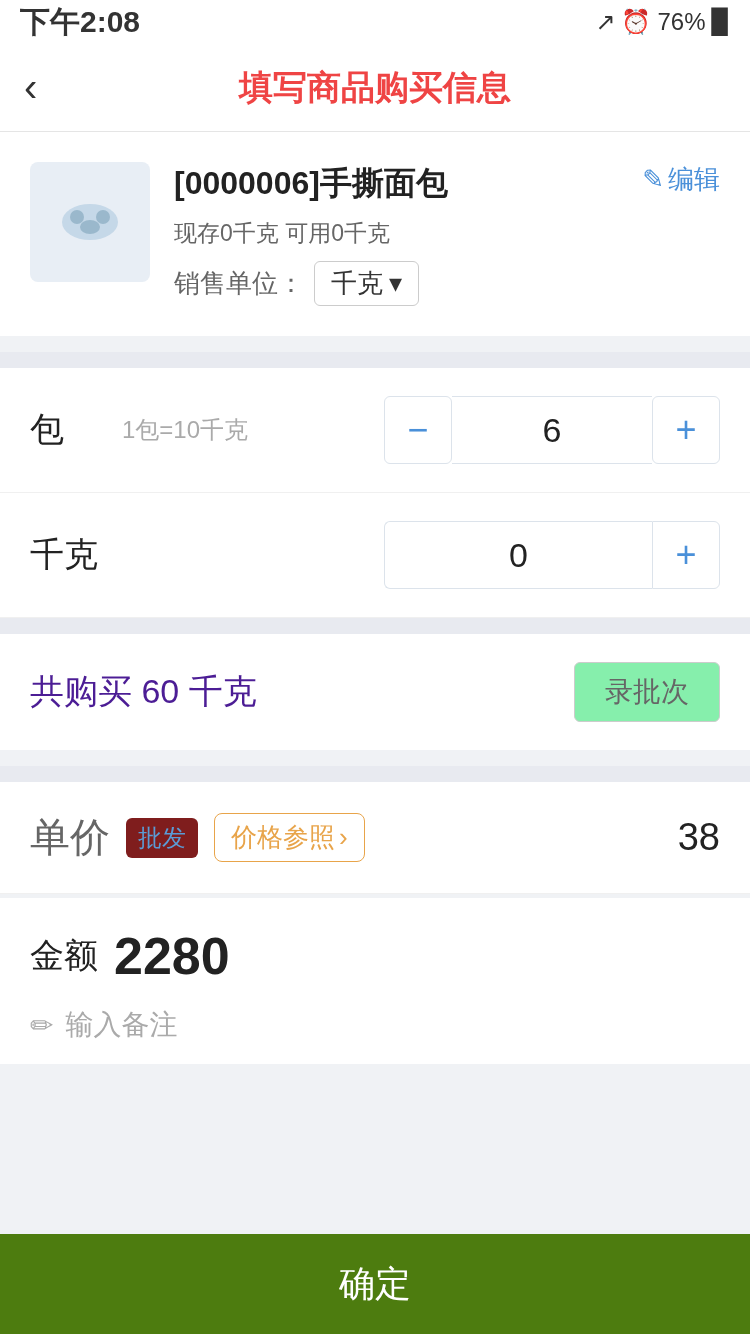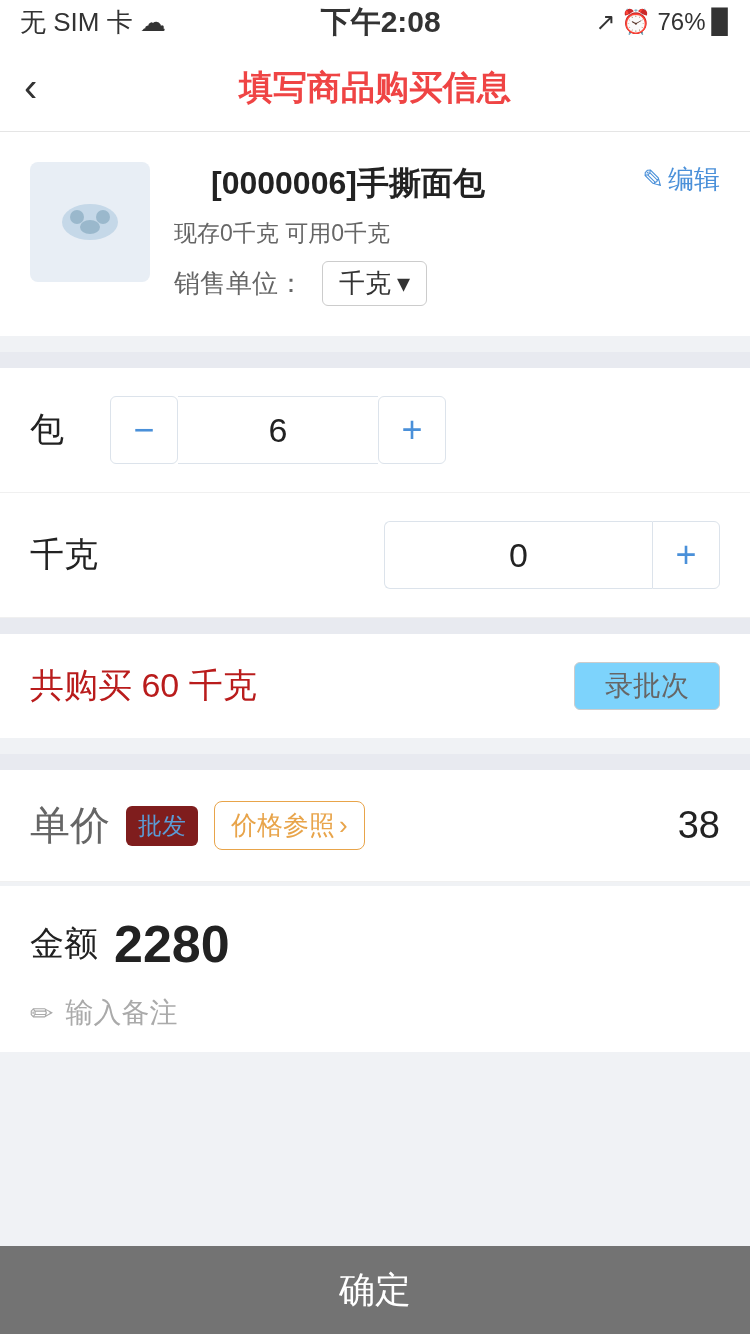--- a/index.html
+++ b/index.html
@@ -89,21 +89,20 @@
       font-size: 48px;
     }
     .product-info {
       flex: 1;
     }
     .product-name-row {
       display: flex;
       align-items: flex-start;
       justify-content: flex-start;
       margin-bottom: 12px;
-      margin-left: 37px;
     }
     .product-name {
       font-size: 32px;
       font-weight: 600;
       color: #222;
       flex: 1;
     }
     .edit-btn {
       color: #4a90d9;
       font-size: 26px;
@@ -113,21 +112,21 @@
       white-space: nowrap;
     }
     .product-stock {
       font-size: 23px;
       color: #666;
       margin-bottom: 12px;
     }
     .product-unit-row {
       display: flex;
       align-items: center;
-      gap: 18px;
+      gap: 10px;
       font-size: 26px;
       color: #666;
     }
     .unit-select {
       border: 1px solid #ccc;
       border-radius: 6px;
       padding: 4px 16px;
       font-size: 26px;
       color: #333;
       background: #fff;
@@ -210,29 +209,29 @@
     .summary-row {
       background: #fff;
       display: flex;
       align-items: center;
       justify-content: space-between;
       padding: 28px 30px;
       margin-bottom: 16px;
     }
     .summary-text {
       font-size: 34px;
-      color: #b91c1c;
+      color: #4c1d95;
     }
     .batch-btn {
       border: 1px solid #ccc;
       border-radius: 6px;
-      padding: 4px 30px;
+      padding: 10px 30px;
       font-size: 28px;
       color: #666;
-      background: #7dd3fc;
+      background: #86efac;
       cursor: pointer;
     }
 
     
     .price-section {
       background: #fff;
       padding: 28px 30px;
       display: flex;
       align-items: center;
       gap: 16px;
@@ -297,39 +296,36 @@
     }
 
     
     .flex-spacer {
       flex: 1;
       background: #f0f2f5;
     }
 
     
     .confirm-btn {
-      background: #737373;
+      background: #4d7c0f;
       color: #fff;
-      height: 88px;
+      height: 100px;
       display: flex;
       align-items: center;
       justify-content: center;
       font-size: 36px;
       font-weight: 500;
       cursor: pointer;
       flex-shrink: 0;
     }
   </style>
 </head>
 <body>
 
 <div class="status-bar">
-  <div class="status-left">
-    <span>无 SIM 卡 ☁</span>
-  </div>
   <div class="status-center">下午2:08</div>
   <div class="status-right">
     <span>↗</span>
     <span>⏰</span>
     <span>76%</span>
     <span>▉</span>
   </div>
 </div>
 
 <div class="nav-bar">
@@ -364,20 +360,21 @@
     </div>
   </div>
 </div>
 
 <div class="section-divider"></div>
 
 <div class="input-section">
 
   <div class="input-row">
     <span class="input-label">包</span>
+    <span class="input-sublabel">1包=10千克</span>
     <div class="stepper">
       <div class="stepper-btn">−</div>
       <input class="stepper-input" type="text" value="6" style="">
       <div class="stepper-btn">+</div>
     </div>
   </div>
 
   <div class="input-row">
     <span class="input-label">千克</span>
     <span class="input-sublabel"></span>

